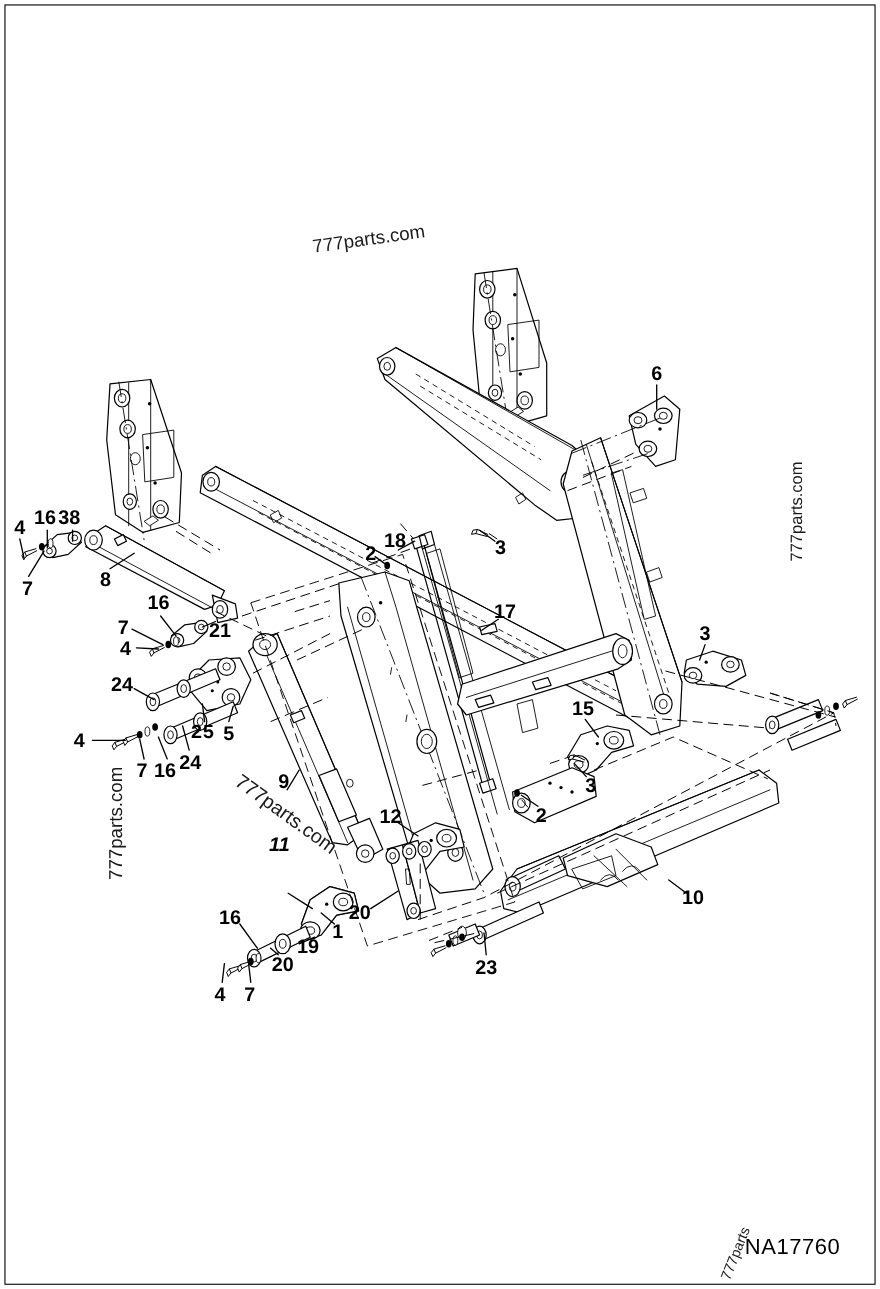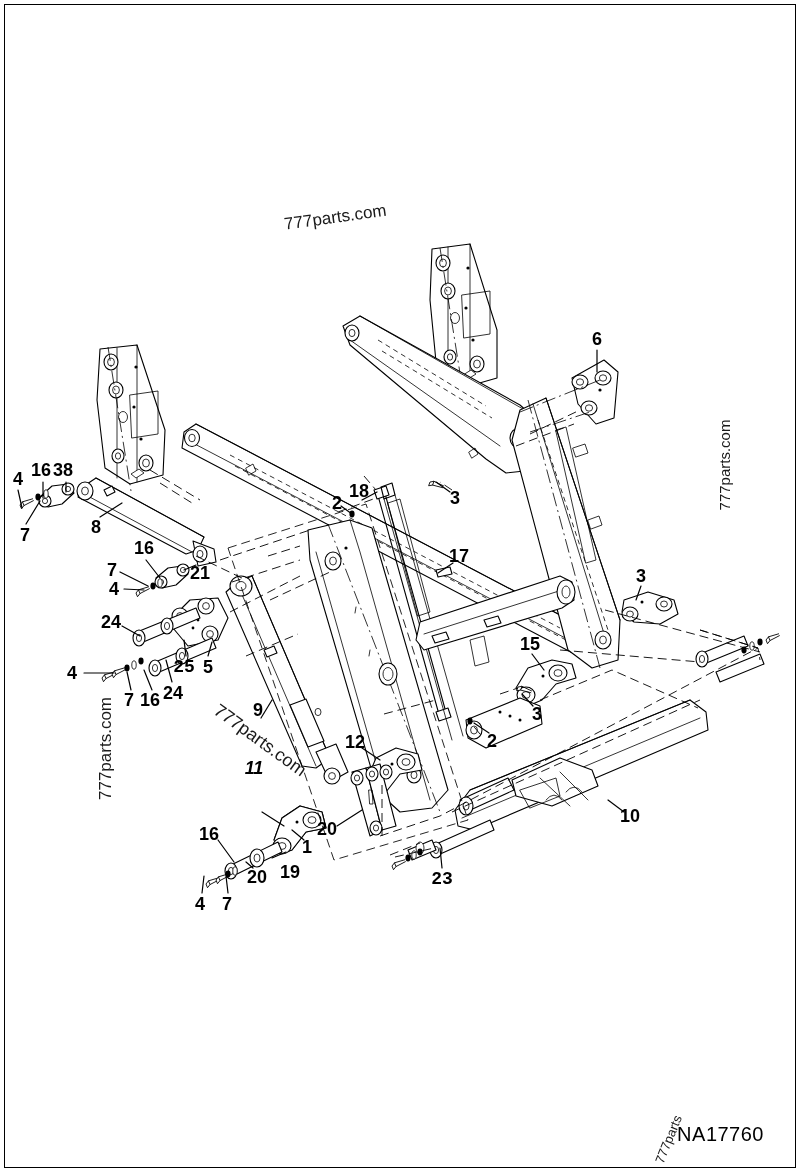--- a/index.html
+++ b/index.html
@@ -512,36 +512,36 @@
     <div class="callout s18" style="left:72px;  top:673px;">4</div>
     <div class="callout s18" style="left:184px; top:667px;font-family:Liberation Mono, monospace;">25</div>
     <div class="callout s18" style="left:208px; top:667px;">5</div>
     <div class="callout s18" style="left:129px; top:700px;">7</div>
     <div class="callout s18" style="left:150px; top:700px;">16</div>
     <div class="callout s18" style="left:173px; top:693px;">24</div>
     <div class="callout s18" style="left:258px; top:710px;">9</div>
     <div class="callout s18" style="left:254px; top:768px;font-style:italic;">11</div>
     <div class="callout s18" style="left:209px; top:834px;">16</div>
     <div class="callout s18" style="left:307px; top:847px;">1</div>
-    <div class="callout s18" style="left:290px; top:860px;margin-top:12px;">19</div>
+    <div class="callout s18" style="left:280px; top:860px;">19</div>
     <div class="callout s18" style="left:257px; top:877px;">20</div>
     <div class="callout s18" style="left:200px; top:904px;">4</div>
     <div class="callout s18" style="left:227px; top:904px;">7</div>
     <div class="callout s18" style="left:337px; top:503px;">2</div>
     <div class="callout s18" style="left:359px; top:491px;">18</div>
     <div class="callout s18" style="left:455px; top:498px;">3</div>
     <div class="callout s18" style="left:459px; top:556px;">17</div>
     <div class="callout s18" style="left:597px; top:339px;">6</div>
     <div class="callout s18" style="left:641px; top:576px;">3</div>
     <div class="callout s18" style="left:530px; top:644px;">15</div>
     <div class="callout s18" style="left:537px; top:714px;">3</div>
     <div class="callout s18" style="left:492px; top:741px;">2</div>
     <div class="callout s18" style="left:355px; top:742px;">12</div>
     <div class="callout s18" style="left:327px; top:829px;">20</div>
-    <div class="callout s18" style="left:442px; top:879px;font-family:Liberation Mono, monospace;">23</div>
+    <div class="callout s18" style="left:442px; top:879px;">23</div>
     <div class="callout s18" style="left:630px; top:816px;">10</div>
 
     <div class="wmark wm-top" style="left:283px; top:215px; transform:rotate(-8deg);">777parts.com</div>
 
     <div class="wmark wm-right" style="left:716px; top:465px; transform:rotate(-90deg) translate(-50%,0); transform-origin:left top;">777parts.com</div>
 
     <div class="wmark wm-left" style="left:96px; top:800px; transform:rotate(-90deg); transform-origin:left top;">777parts.com</div>
 
     <div class="wmark wm-mid" style="left:222px; top:700px; transform:rotate(36deg); transform-origin:left top;">777parts.com</div>
 

